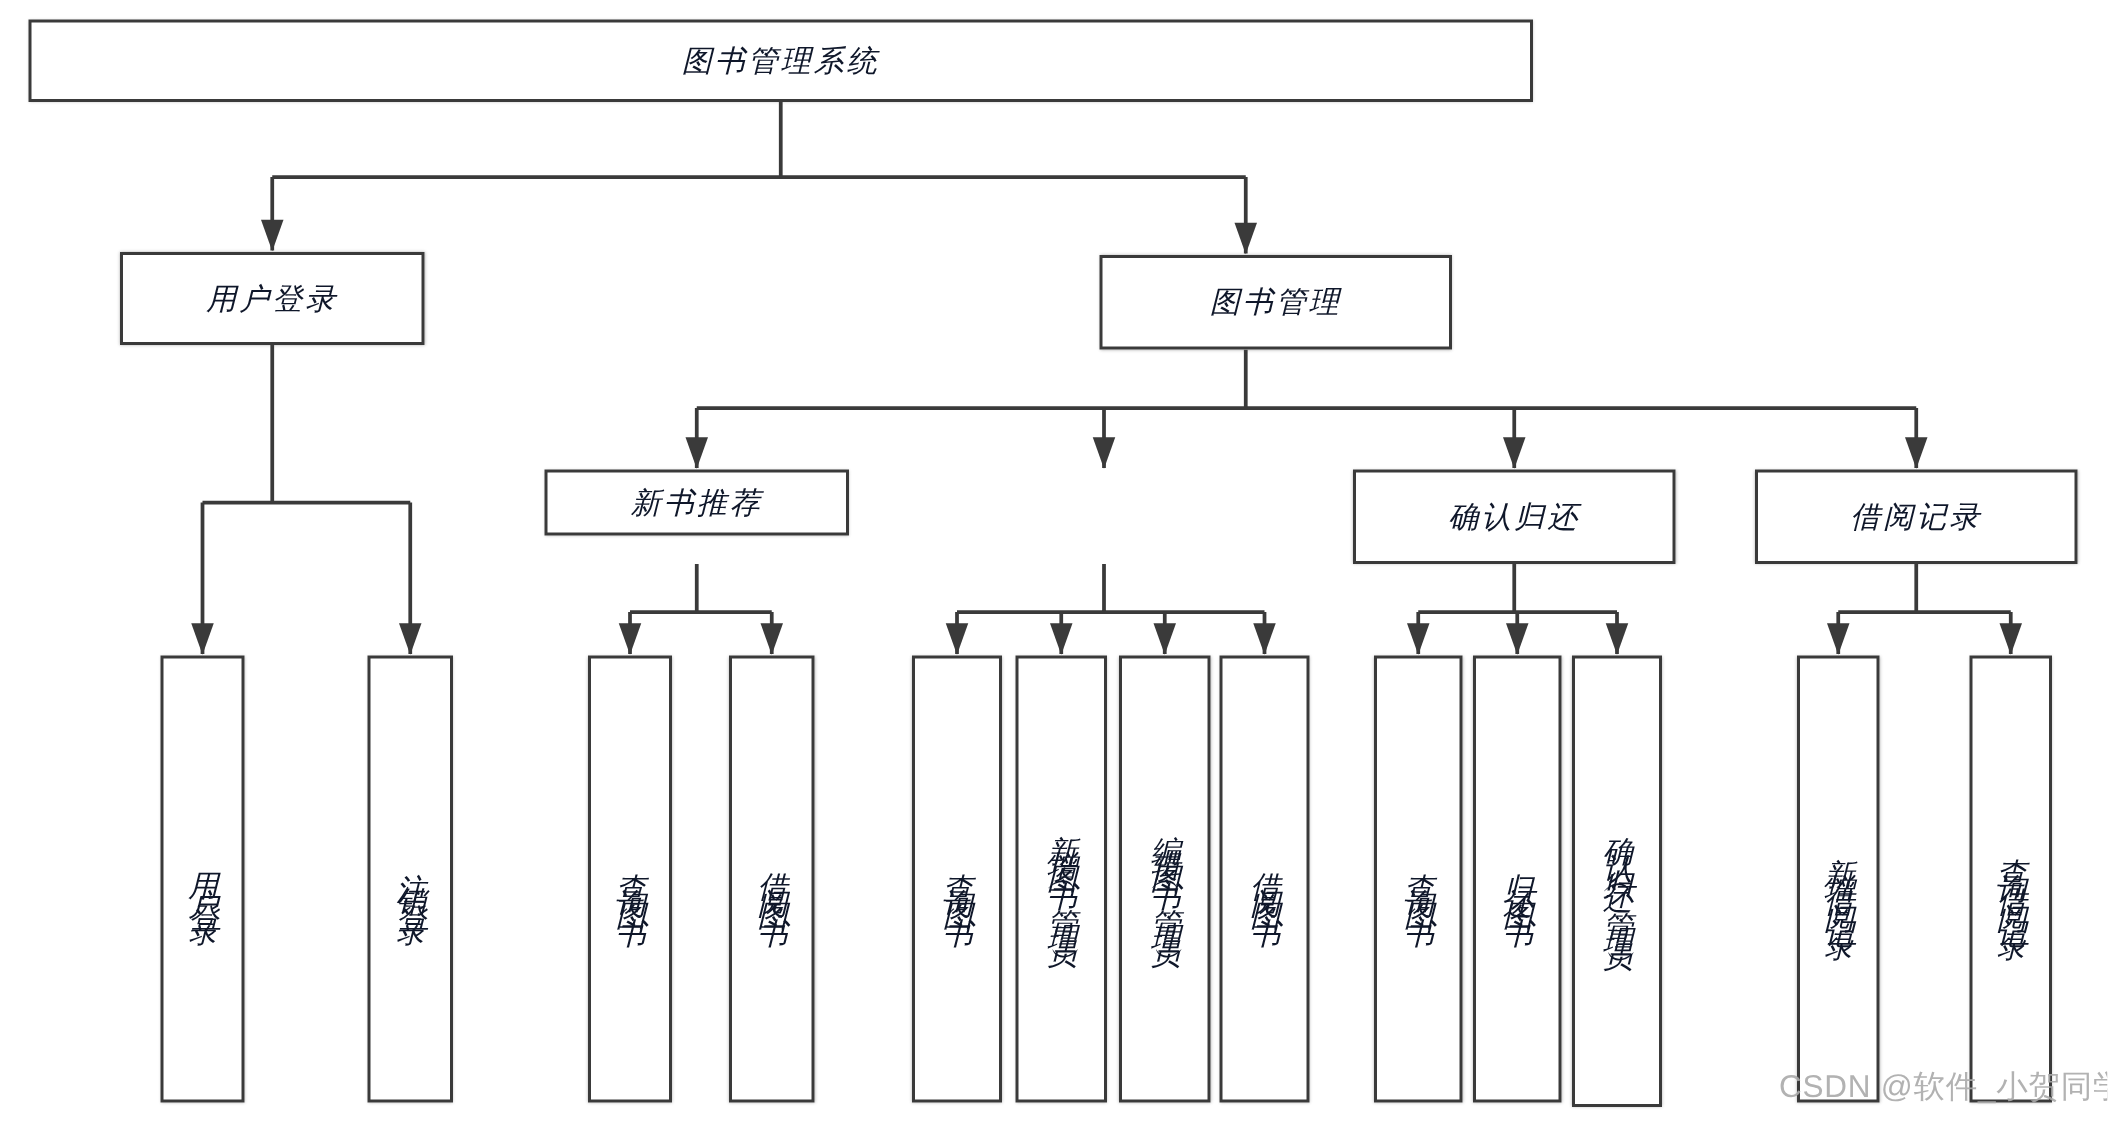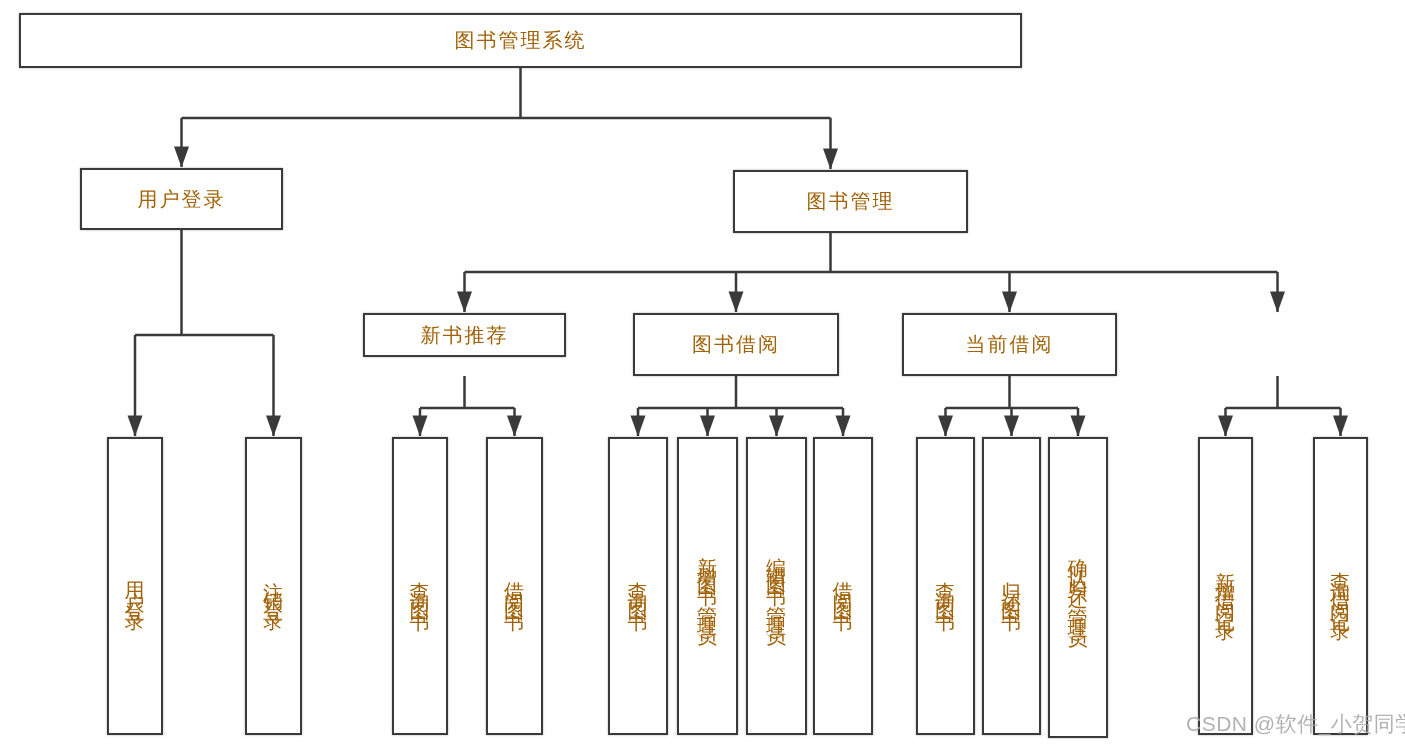--- a/index.html
+++ b/index.html
@@ -19,25 +19,26 @@
   }
   .box {
     position: absolute;
     box-sizing: border-box;
     background: #ffffff;
     border: 2.5px solid #3a3a3a;
     box-shadow: 0 0 2px rgba(80,80,80,0.45);
     display: flex;
     align-items: center;
     justify-content: center;
-    color: #a16207;
+    color: #0f172a;
     font-size: 20px;
     letter-spacing: 2px;
     text-align: center;
     z-index: 2;
+    font-style: italic;
   }
   .vbox {
     writing-mode: vertical-rl;
     text-orientation: mixed;
     letter-spacing: 10px;
     line-height: 1;
     font-size: 20px;
   }
   .watermark {
     position: absolute;
@@ -94,22 +95,22 @@
       <line x1="1340.5" y1="408" x2="1340.5" y2="436" marker-end="url(#arr)"></line>
     </g>
   </svg>
 
   <div class="box" style="left:19px; top:13px; width:1003px; height:55px;">图书管理系统</div>
 
   <div class="box" style="left:80px; top:168px; width:203px; height:62px;">用户登录</div>
   <div class="box" style="left:713px; top:170px; width:235px; height:63px;margin-left:20px;">图书管理</div>
 
   <div class="box" style="left:363px; top:313px; width:203px; height:44px;">新书推荐</div>
-  <div class="box" style="left:633px; top:313px; width:206px; height:63px;">图书借阅</div>
-  <div class="box" style="left:902px; top:313px; width:215px; height:63px;">当前借阅</div>
+  <div class="box" style="left:902px; top:313px; width:215px; height:63px;">确认归还</div>
+  <div class="box" style="left:1170px; top:313px; width:215px; height:63px;">借阅记录</div>
 
   <div class="box vbox" style="left:107px; top:437px; width:56px; height:298px;">用户登录</div>
   <div class="box vbox" style="left:245px; top:437px; width:57px; height:298px;">注销登录</div>
 
   <div class="box vbox" style="left:392px; top:437px; width:56px; height:298px;">查询图书</div>
   <div class="box vbox" style="left:486px; top:437px; width:57px; height:298px;">借阅图书</div>
 
   <div class="box vbox" style="left:608px; top:437px; width:60px; height:298px;">查询图书</div>
   <div class="box vbox" style="left:677px; top:437px; width:61px; height:298px;">新增图书（管理员）</div>
   <div class="box vbox" style="left:746px; top:437px; width:61px; height:298px;">编辑图书（管理员）</div>

